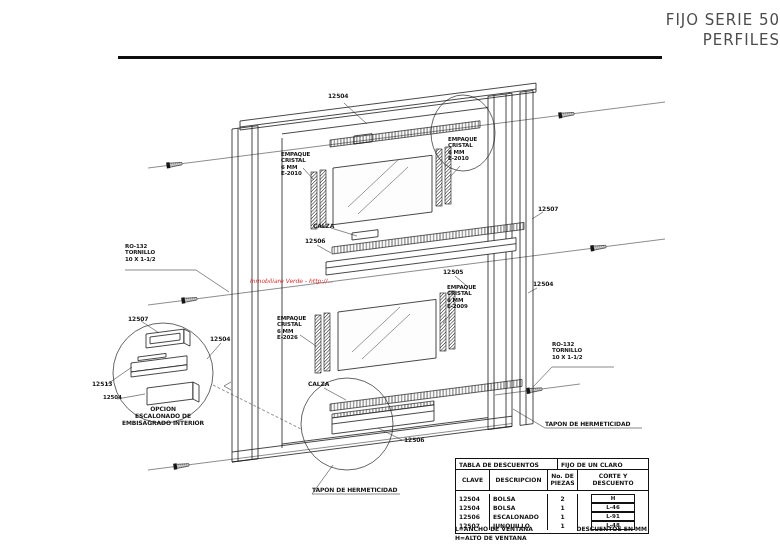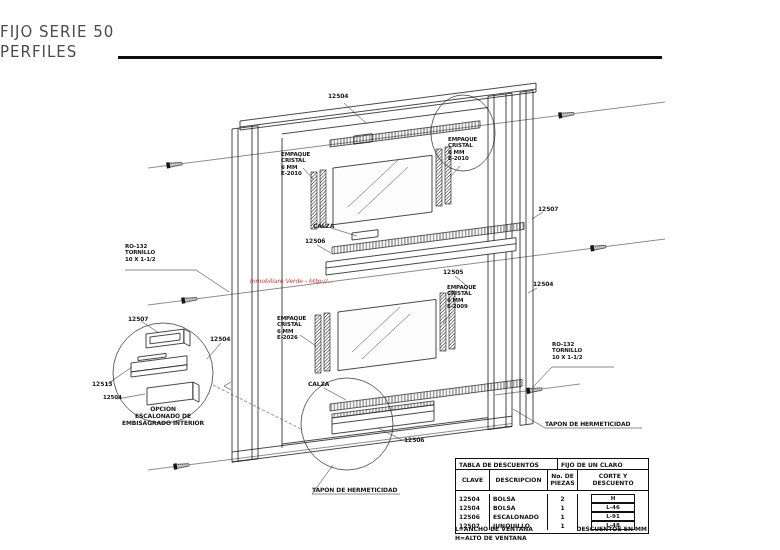--- a/index.html
+++ b/index.html
@@ -1,18 +1,18 @@
 <!DOCTYPE html>
 <html><head>
 <meta charset="utf-8">
 <style>
   html,body{margin:0;padding:0;background:#ffffff;}
   .canvas{position:relative;width:780px;height:550px;background:#ffffff;overflow:hidden;
           font-family:"DejaVu Sans", sans-serif;color:#161616;}
-  .title{position:absolute;left:0;right:0;top:22px;text-align:left;
+  .title{position:absolute;left:0;right:0;top:10px;text-align:right;
          font-size:15px;line-height:1.35;letter-spacing:1px;color:#4c4c4c;white-space:pre-line;}
   .title-rule{position:absolute;left:118px;top:56px;width:544px;height:3px;background:#0f0f0f;}
   svg{position:absolute;left:0;top:0;}
   .lbl{position:absolute;font-size:6px;font-weight:700;line-height:1.18;
        white-space:pre-line;color:#141414;letter-spacing:-0.1px;}
   .lbl.small{font-size:5.5px;}
   .lbl.center{text-align:center;}
   .watermark{position:absolute;left:250px;top:277px;font-size:6px;font-style:italic;
              color:#cc1111;opacity:.9;white-space:nowrap;}
   

